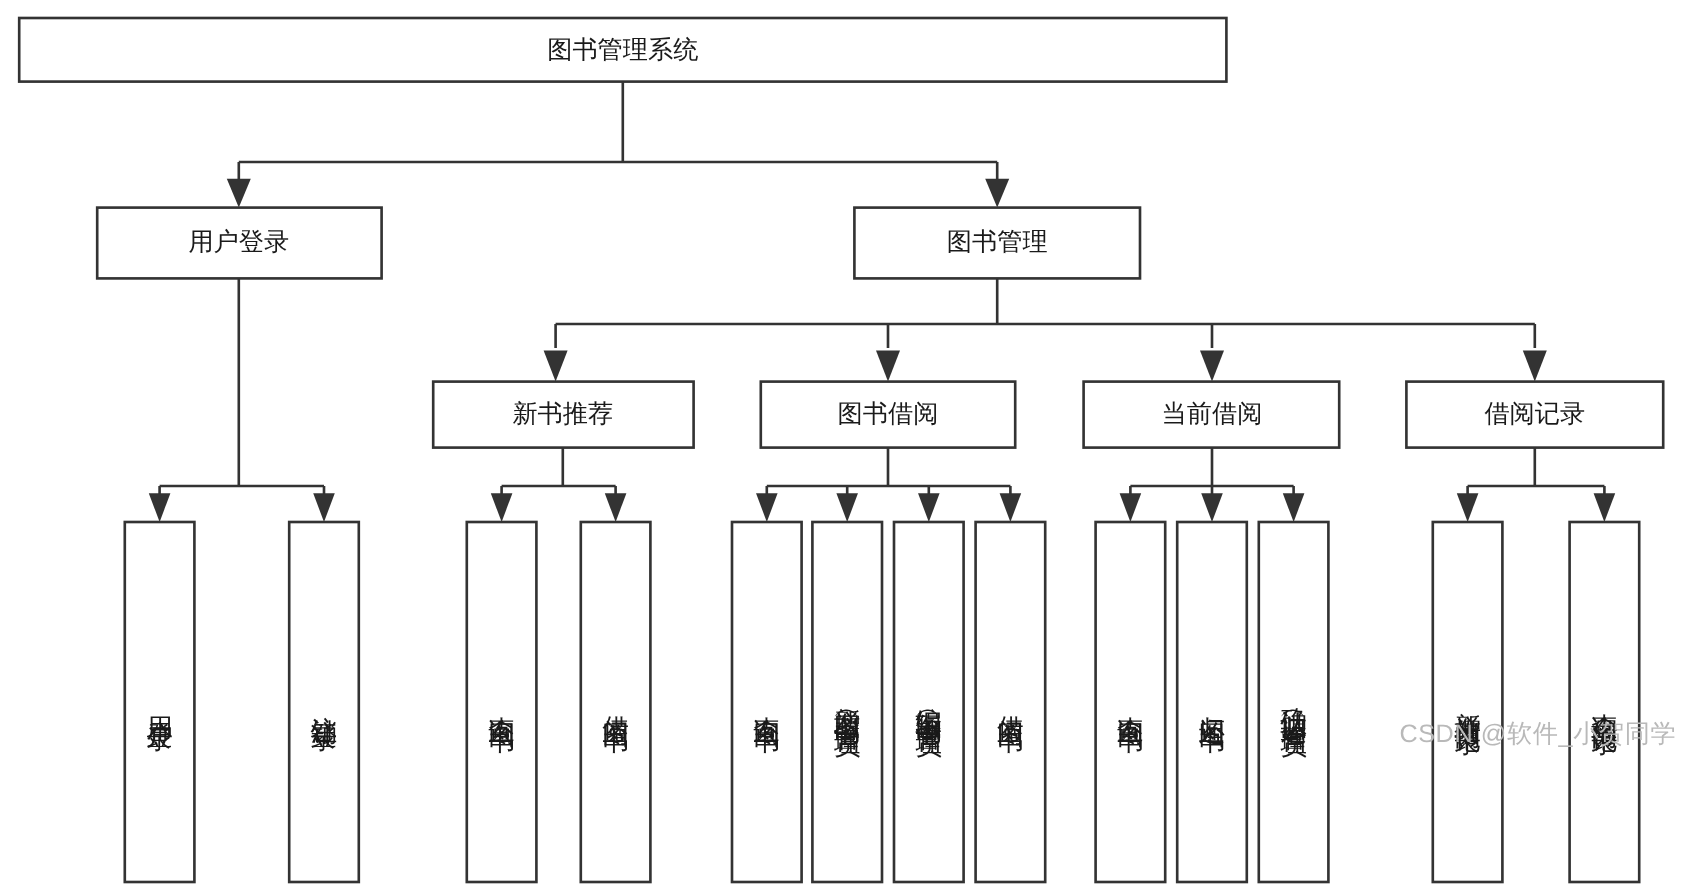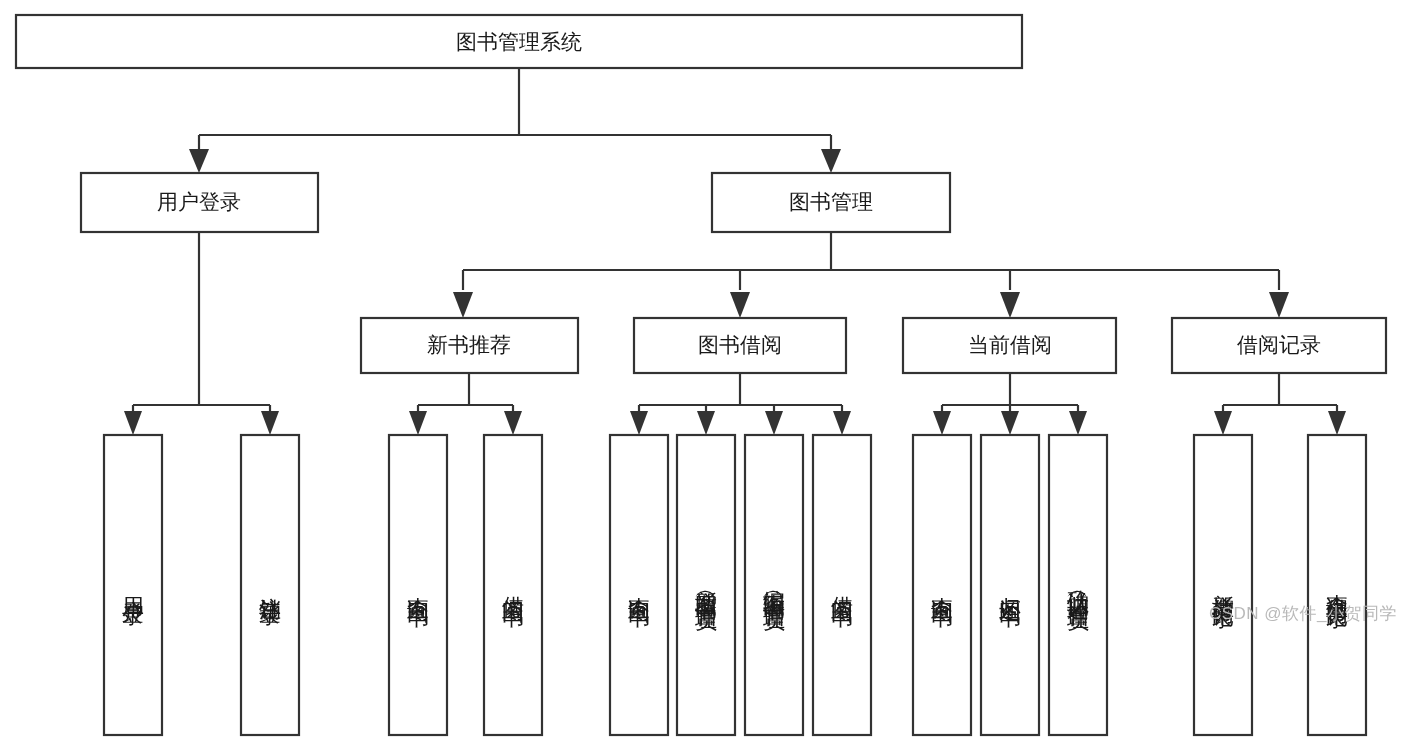--- a/index.html
+++ b/index.html
@@ -61,21 +61,21 @@
     justify-content: center;
     text-align: center;
     white-space: nowrap;
     user-select: none;
   }
   .watermark {
     position: absolute;
     right: 8px;
     bottom: 4px;
     font-family: "Liberation Sans", "DejaVu Sans", sans-serif;
-    font-size: 17px;
+    font-size: 21px;
     color: #b9b9b9;
     letter-spacing: 0.5px;
     white-space: nowrap;
   }
 </style>
 </head>
 <body>
 
 <div id="diagram-root">
 

